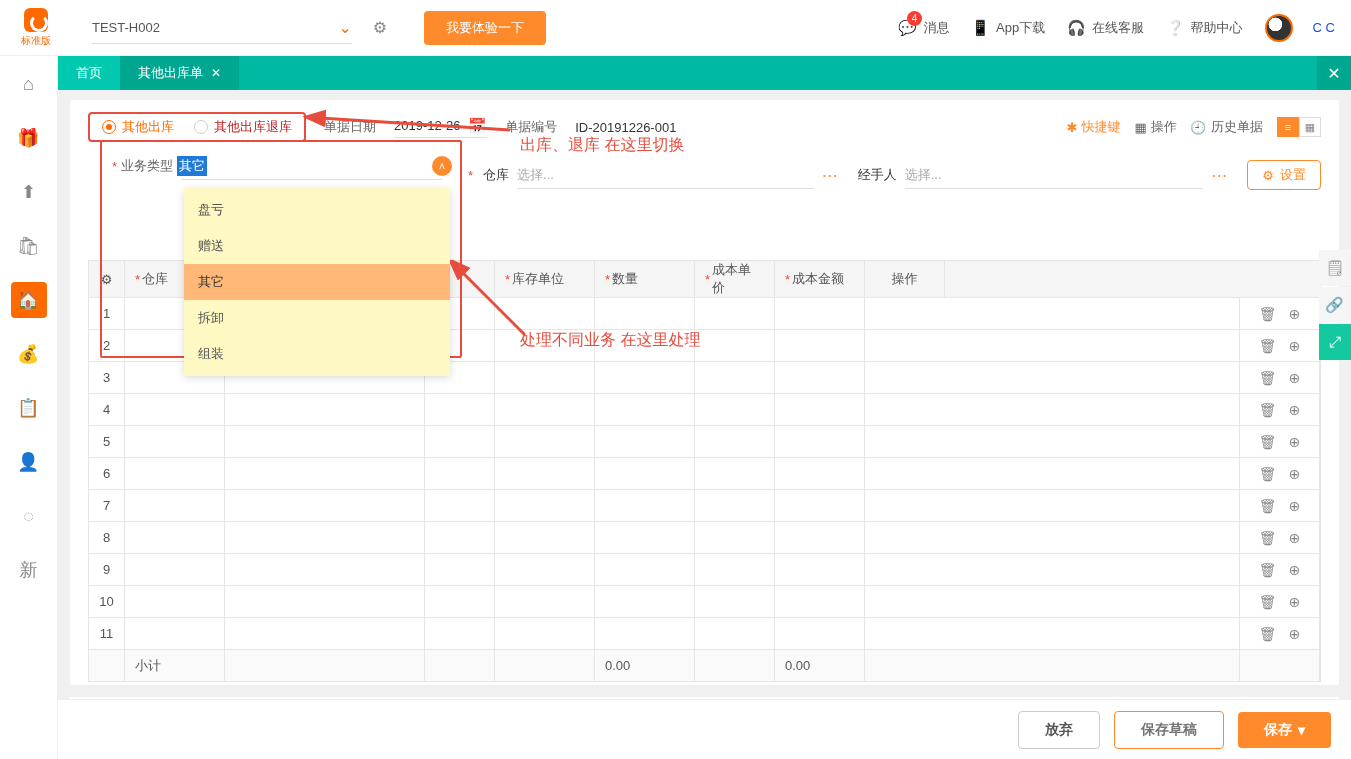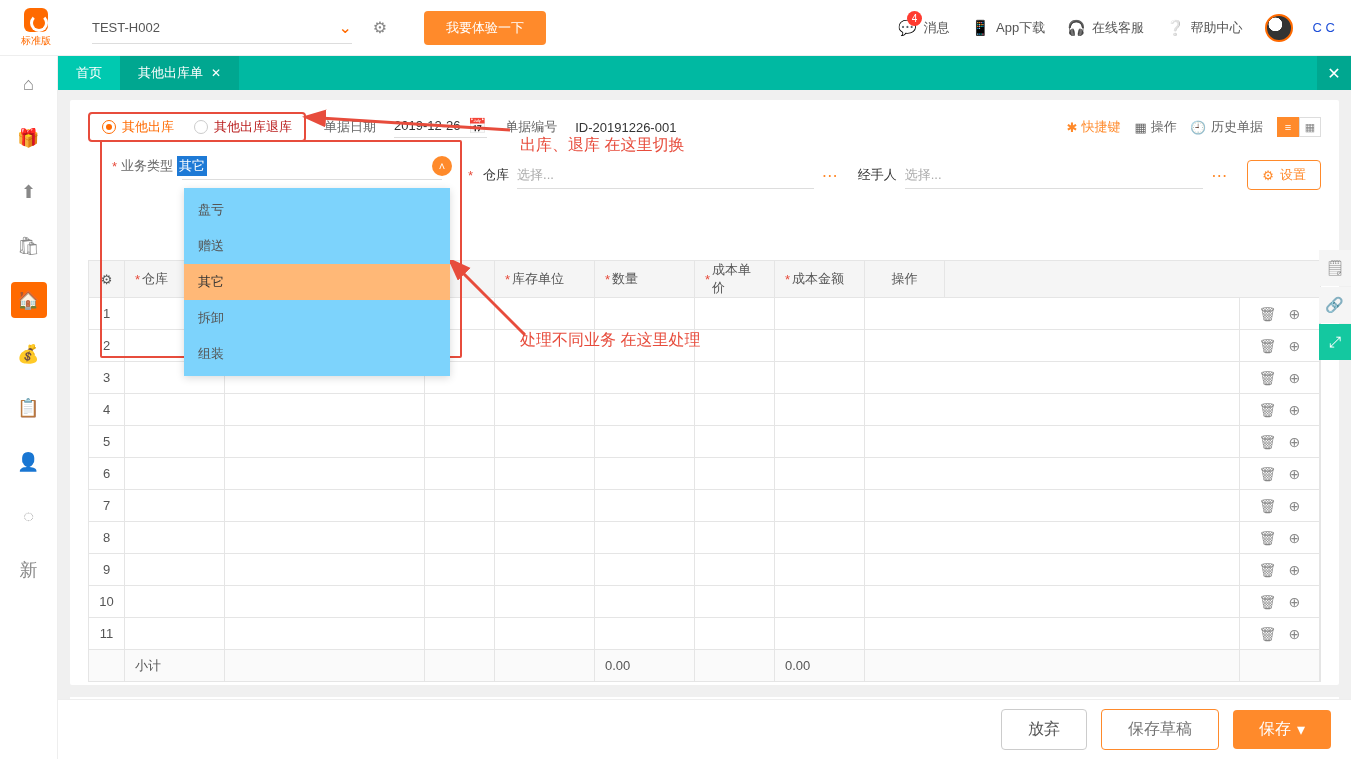--- a/index.html
+++ b/index.html
@@ -68,21 +68,21 @@
 .settings-btn { border: 1px solid #ff8a2b; color: #ff8a2b; border-radius: 4px; padding: 5px 14px; display: flex; align-items: center; gap: 6px; font-size: 13px; }
 
 .biz-type-box { position: absolute; left: 100px; top: 140px; width: 362px; height: 218px; border: 2px solid #e74c3c; border-radius: 2px; pointer-events: none; z-index: 5; }
 .biz-type-field { position: absolute; left: 112px; top: 156px; width: 340px; display: flex; align-items: center; z-index: 6; }
 .biz-type-field .lbl { color: #666; font-size: 13px; }
 .biz-type-field .req { color: #e74c3c; margin-right: 4px; }
 .biz-type-field .val { background: #1e7ad6; color: #fff; padding: 1px 2px; margin-left: 4px; }
 .biz-type-field .underline { position: absolute; left: 70px; right: 10px; bottom: -4px; border-bottom: 1px solid #ddd; }
 .biz-type-field .caret { margin-left: auto; width: 20px; height: 20px; border-radius: 50%; background: #ff8a2b; color: #fff; display: flex; align-items: center; justify-content: center; font-size: 11px; }
 
-.dropdown { position: absolute; left: 184px; top: 188px; width: 266px; background: #7dd3fc; box-shadow: 0 2px 8px rgba(0,0,0,0.15); z-index: 7; padding: 4px 0; }
+.dropdown { position: absolute; left: 184px; top: 188px; width: 266px; background: #fef9c3; box-shadow: 0 2px 8px rgba(0,0,0,0.15); z-index: 7; padding: 4px 0; }
 .dropdown-item { padding: 9px 14px; font-size: 13px; color: #555; }
 .dropdown-item.sel { background: #ffb877; color: #333; }
 
 .arrow-svg { position: absolute; pointer-events: none; z-index: 8; }
 
 
 .table-wrap { margin-top: 70px; border: 1px solid #e5e5e5; }
 .thead { display: flex; background: #f5f5f5; height: 36px; }
 .th { border-right: 1px solid #e5e5e5; display: flex; align-items: center; padding: 0 10px; font-size: 13px; color: #555; }
 .th .req { color: #e74c3c; margin-right: 2px; }
@@ -95,21 +95,21 @@
 .tfoot { display: flex; height: 32px; border-top: 1px solid #e5e5e5; background: #fafafa; }
 
 
 .remark-card { background: #fff; margin-top: 12px; padding: 14px 20px; display: flex; align-items: center; gap: 40px; }
 .remark-label { display: flex; flex-direction: column; align-items: center; gap: 6px; color: #999; font-size: 12px; }
 .remark-icon { width: 28px; height: 28px; color: #14c8a0; font-size: 22px; }
 .remark-input { flex: 1; color: #aaa; font-size: 13px; border-bottom: 1px solid #eee; padding: 6px 0; }
 
 
 .footer-bar { position: absolute; left: 58px; right: 0; bottom: 0; height: 60px; background: #fff; border-top: 1px solid #eee; display: flex; align-items: center; justify-content: flex-end; gap: 14px; padding: 0 20px; }
-.btn { border-radius: 4px; padding: 9px 26px; font-size: 16px; display: flex; align-items: center; gap: 6px; }
+.btn { border-radius: 4px; padding: 9px 26px; font-size: 14px; display: flex; align-items: center; gap: 6px; font-weight: bold; }
 .btn-default { border: 1px solid #ccc; color: #555; }
 .btn-outline { border: 1px solid #ff8a2b; color: #737373; }
 .btn-primary { background: #ff8a2b; color: #fff; }
 
 
 .right-dock { position: absolute; right: 0; top: 250px; width: 32px; display: flex; flex-direction: column; gap: 1px; z-index: 20; }
 .dock-btn { width: 32px; height: 36px; background: #f5f5f5; color: #888; display: flex; align-items: center; justify-content: center; font-size: 15px; }
 .dock-btn.active { background: #14c8a0; color: #fff; }
 
 

